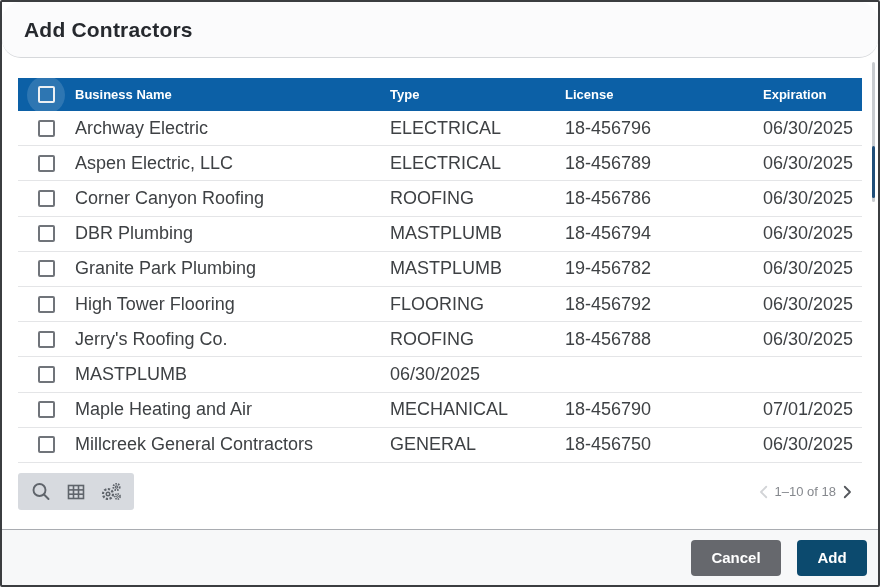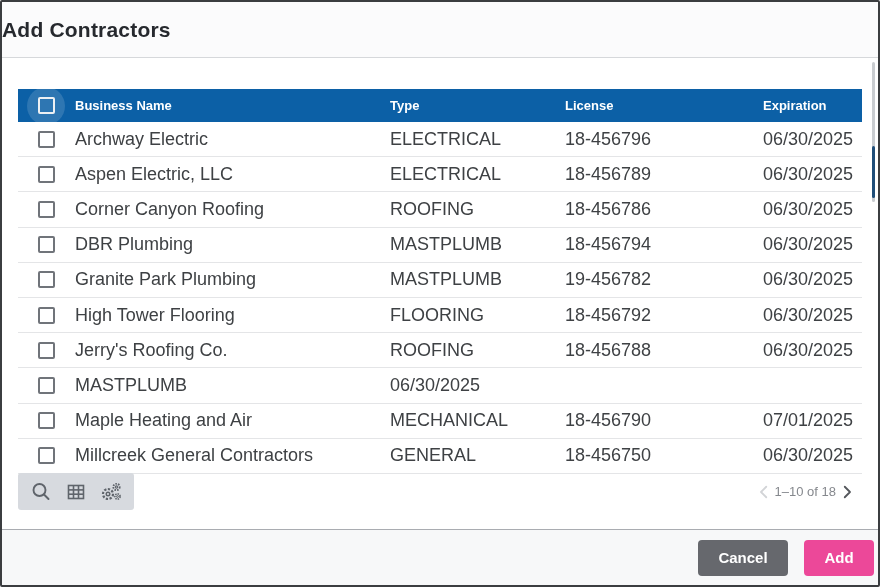--- a/index.html
+++ b/index.html
@@ -16,33 +16,35 @@
     overflow: hidden;
   }
 
   
   .titlebar {
     height: 56px;
     background: #fbfbfc;
     border-bottom: 1px solid #d6d8db;
     display: flex;
     align-items: center;
+    padding-left: 22px;
+    border-radius: 19px;
   }
   .title {
     font-size: 21px;
     font-weight: 600;
     color: #26292e;
     letter-spacing: 0.2px;
   }
 
   
   .table {
     position: absolute;
     left: 16px;
-    top: 87px;
+    top: 76px;
     width: 844px;
   }
   .grid-cols {
     display: grid;
     grid-template-columns: 57px 315px 175px 198px 1fr;
     align-items: center;
   }
   .thead {
     height: 33px;
     background: #0c60a6;
@@ -145,34 +147,34 @@
     left: 0;
     right: 0;
     bottom: 0;
     height: 56px;
     background: #f7f8f9;
     border-top: 1px solid #a9acb1;
     display: flex;
     align-items: center;
     justify-content: flex-end;
     gap: 16px;
-    padding-right: 4px;
+    padding-right: 11px;
   }
   .btn {
     height: 36px;
     border: none;
     border-radius: 4px;
     color: #ffffff;
     font-weight: 700;
     font-size: 15px;
     font-family: inherit;
     cursor: pointer;
   }
   .btn-cancel { width: 90px; background: #66686d; }
-  .btn-add   { width: 70px; background: #ec4899; }
+  .btn-add   { width: 70px; background: #0c4a6e; }
 </style>
 </head>
 <body>
 
 <div class="window">
 
   <div class="titlebar">
     <div class="title">Add Contractors</div>
   </div>
 

